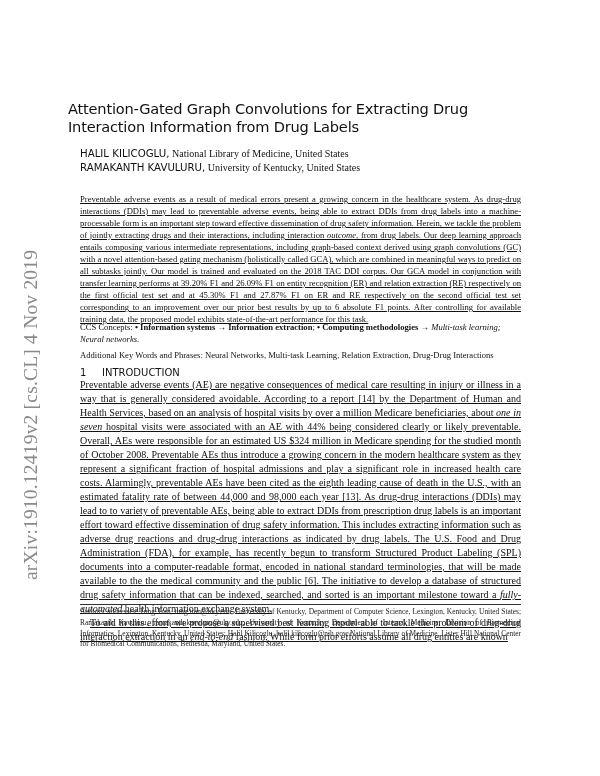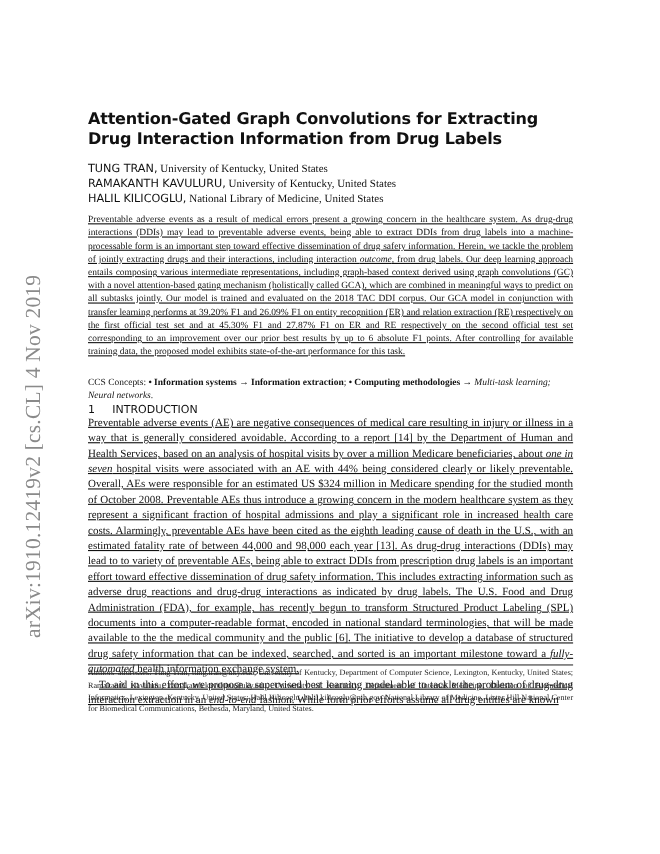--- a/index.html
+++ b/index.html
@@ -5,34 +5,34 @@
   html, body { margin:0; padding:0; background:#ffffff; }
   body { width:600px; height:776px; position:relative; overflow:hidden; color:#1a1a1a; }
   .page { position:absolute; left:0; top:0; width:600px; height:776px; background:#fff; }
   .arxiv {
     position:absolute; left:20px; top:580px;
     transform-origin: 0 0; transform: rotate(-90deg);
     font-family:"Liberation Serif", serif; font-size:19.5px; color:#8a8a8a;
     white-space:nowrap; letter-spacing:0.2px;
   }
   .title {
-    position:absolute; left:80px; top:100px; width:440px;
-    font-family:"DejaVu Sans", sans-serif; font-weight:bold; font-size:14.6px; line-height:18px; color:#111;
+    position:absolute; left:68px; top:100px; width:440px;
+    font-family:"DejaVu Sans", sans-serif; font-weight:normal; font-size:14.6px; line-height:18px; color:#111;
     letter-spacing:-0.2px;
   }
   .authors { position:absolute; left:80px; top:147px; width:440px; }
   .author { font-size:10.5px; line-height:14px; white-space:nowrap; }
   .author .name { font-family:"DejaVu Sans", sans-serif; font-size:10.2px; letter-spacing:0px; color:#111; }
   .author .aff { font-family:"Liberation Serif", serif; font-size:10px; color:#111; }
   .abstract {
     position:absolute; left:80px; top:193px; width:441px;
     font-family:"Liberation Serif", serif; font-size:8.6px; line-height:12px; text-align:justify; color:#111;text-decoration:underline;
   }
   .ccs { position:absolute; left:80px; top:321px; width:441px;
-    font-family:"Liberation Serif", serif; font-size:8.6px; line-height:12px; color:#111;margin-top:20px; }
+    font-family:"Liberation Serif", serif; font-size:8.6px; line-height:12px; color:#111; }
   .ccs b { font-weight:bold; }
   .ccs i { font-style:italic; }
   .keywords { position:absolute; left:80px; top:349px; width:441px;
     font-family:"Liberation Serif", serif; font-size:8.6px; line-height:12px; color:#111; white-space:nowrap; }
   .section { position:absolute; left:80px; top:366px; font-family:"DejaVu Sans", sans-serif; font-size:10px; line-height:13px; color:#111; }
   .section .num { display:inline-block; width:22px; }
   .body {
     position:absolute; left:80px; top:378px; width:441px;
     font-family:"Liberation Serif", serif; font-size:10px; line-height:14px; text-align:justify; color:#111;text-decoration:underline;
   }
@@ -48,34 +48,32 @@
 <body>
 
 <div class="page">
 
   <div class="arxiv">arXiv:1910.12419v2  [cs.CL]  4 Nov 2019</div>
 
   <div class="title">Attention-Gated Graph Convolutions for Extracting Drug Interaction Information from Drug Labels</div>
 
   <div class="authors">
     <div class="author">
-      <span class="name">TUNG TRAN,</span><span class="aff"> University of Kentucky, United States</span>
+      <span class="name">HALIL KILICOGLU,</span><span class="aff"> National Library of Medicine, United States</span>
     </div>
     <div class="author">
       <span class="name">RAMAKANTH KAVULURU,</span><span class="aff"> University of Kentucky, United States</span>
-    </div>
-    <div class="author">
-      <span class="name">HALIL KILICOGLU,</span><span class="aff"> National Library of Medicine, United States</span>
     </div>
   </div>
 
   <div class="abstract"><span>Preventable adverse events as a result of medical errors present a growing concern in the healthcare system. As drug-drug interactions (DDIs) may lead to preventable adverse events, being able to extract DDIs from drug labels into a machine-processable form is an important step toward effective dissemination of drug safety information. Herein, we tackle the problem of jointly extracting drugs and their interactions, including interaction </span><i>outcome</i><span>, from drug labels. Our deep learning approach entails composing various intermediate representations, including graph-based context derived using graph convolutions (GC) with a novel attention-based gating mechanism (holistically called GCA), which are combined in meaningful ways to predict on all subtasks jointly. Our model is trained and evaluated on the 2018 TAC DDI corpus. Our GCA model in conjunction with transfer learning performs at 39.20% F1 and 26.09% F1 on entity recognition (ER) and relation extraction (RE) respectively on the first official test set and at 45.30% F1 and 27.87% F1 on ER and RE respectively on the second official test set corresponding to an improvement over our prior best results by up to 6 absolute F1 points. After controlling for available training data, the proposed model exhibits state-of-the-art performance for this task.</span></div>
 
   <div class="ccs"><span>CCS Concepts: </span><b>• Information systems → Information extraction</b><span>; </span><b>• Computing methodologies → </b><i>Multi-task learning; Neural networks</i><span>.</span></div>
 
+  <div class="keywords">Additional Key Words and Phrases: Neural Networks, Multi-task Learning, Relation Extraction, Drug-Drug Interactions</div>
 
   <div class="section"><span class="num">1</span><span>INTRODUCTION</span></div>
 
   <div class="body">
     <p><span>Preventable adverse events (AE) are negative consequences of medical care resulting in injury or illness in a way that is generally considered avoidable. According to a report [14] by the Department of Human and Health Services, based on an analysis of hospital visits by over a million Medicare beneficiaries, about </span><i>one in seven</i><span> hospital visits were associated with an AE with 44% being considered clearly or likely preventable. Overall, AEs were responsible for an estimated US $324 million in Medicare spending for the studied month of October 2008. Preventable AEs thus introduce a growing concern in the modern healthcare system as they represent a significant fraction of hospital admissions and play a significant role in increased health care costs. Alarmingly, preventable AEs have been cited as the eighth leading cause of death in the U.S., with an estimated fatality rate of between 44,000 and 98,000 each year [13]. As drug-drug interactions (DDIs) may lead to to variety of preventable AEs, being able to extract DDIs from prescription drug labels is an important effort toward effective dissemination of drug safety information. This includes extracting information such as adverse drug reactions and drug-drug interactions as indicated by drug labels. The U.S. Food and Drug Administration (FDA), for example, has recently begun to transform Structured Product Labeling (SPL) documents into a computer-readable format, encoded in national standard terminologies, that will be made available to the the medical community and the public [6]. The initiative to develop a database of structured drug safety information that can be indexed, searched, and sorted is an important milestone toward a </span><i>fully-automated</i><span> health information exchange system.</span></p>
     <p class="indent"><span>To aid in this effort, we propose a supervised best learning model able to tackle the problem of drug-drug interaction extraction in an </span><i>end-to-end</i><span> fashion. While form prior efforts assume all drug entities are known</span></p>
   </div>
 
   <div class="footrule"></div>
   <div class="footnote">Authors' addresses: Tung Tran, tung.tran@uky.edu, University of Kentucky, Department of Computer Science, Lexington, Kentucky, United States; Ramakanth Kavuluru, ramakanth.kavuluru@uky.edu, University of Kentucky, Department of Internal Medicine, Division of Biomedical Informatics, Lexington, Kentucky, United States; Halil Kilicoglu, halil.kilicoglu@nih.gov, National Library of Medicine, Lister Hill National Center for Biomedical Communications, Bethesda, Maryland, United States.</div>

